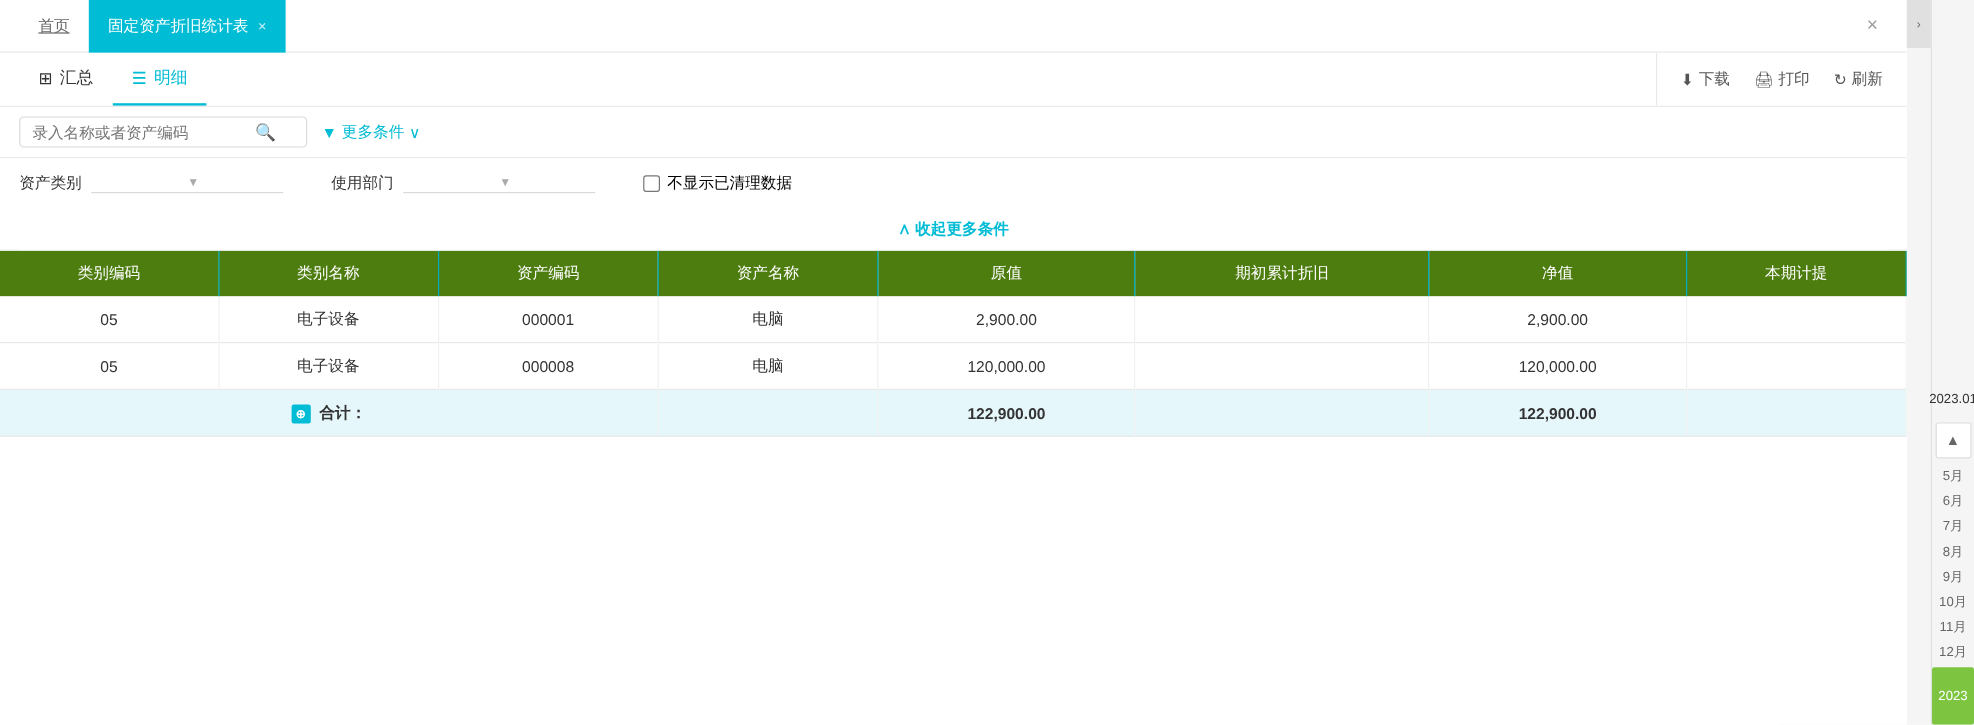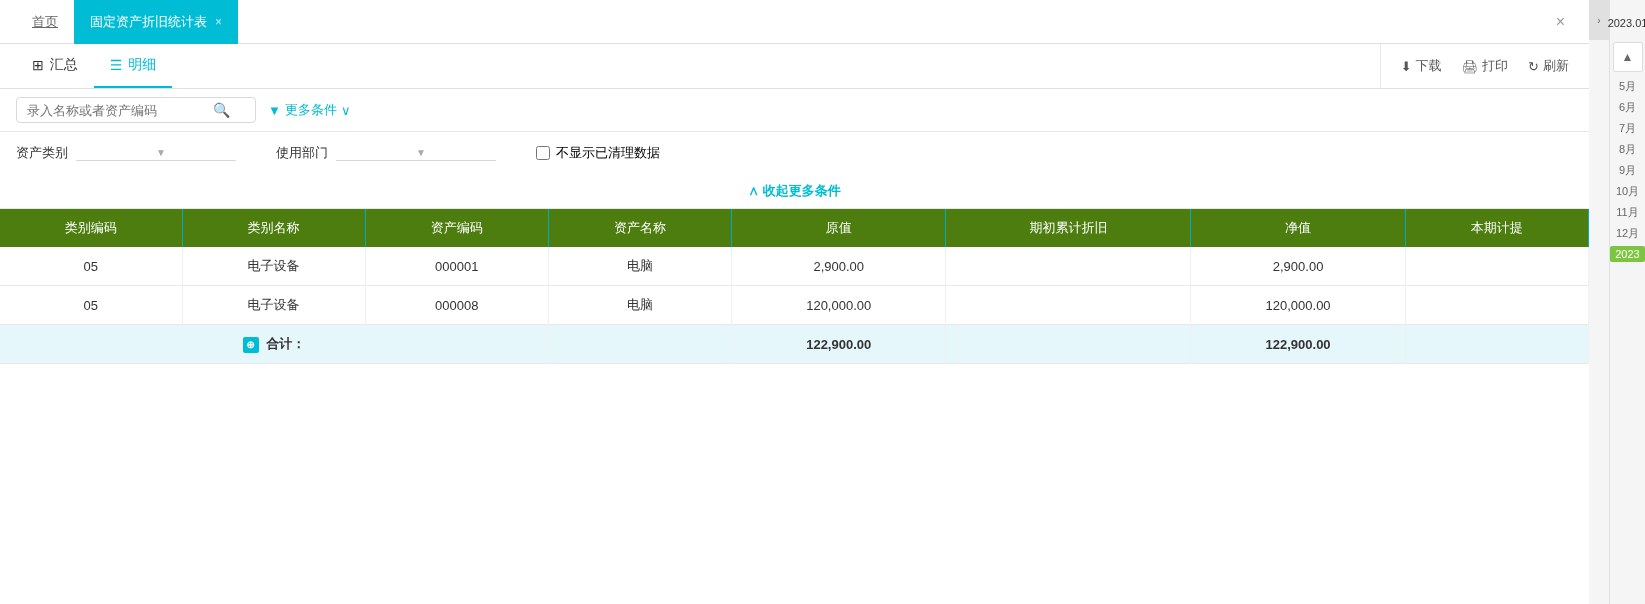--- a/index.html
+++ b/index.html
@@ -292,20 +292,21 @@
     
     .right-sidebar {
       width: 36px;
       background: #f5f5f5;
       border-left: 1px solid #e0e0e0;
       display: flex;
       flex-direction: column;
       align-items: center;
       padding-top: 8px;
       gap: 2px;
+      justify-content: flex-end;
     }
     .sidebar-nav-btn {
       width: 30px;
       height: 30px;
       display: flex;
       align-items: center;
       justify-content: center;
       cursor: pointer;
       color: #666;
       font-size: 12px;
@@ -319,21 +320,21 @@
       color: #666;
       padding: 3px 0;
       cursor: pointer;
       width: 100%;
       text-align: center;
     }
     .sidebar-year-badge {
       background: #7dc540;
       color: #fff;
       font-size: 11px;
-      padding: 2px 4px;
+      padding: 18px 4px;
       border-radius: 2px;
       width: 100%;
       text-align: center;
       cursor: pointer;
     }
 
     .expand-btn {
       background: #e0e0e0;
       border: none;
       width: 20px;

